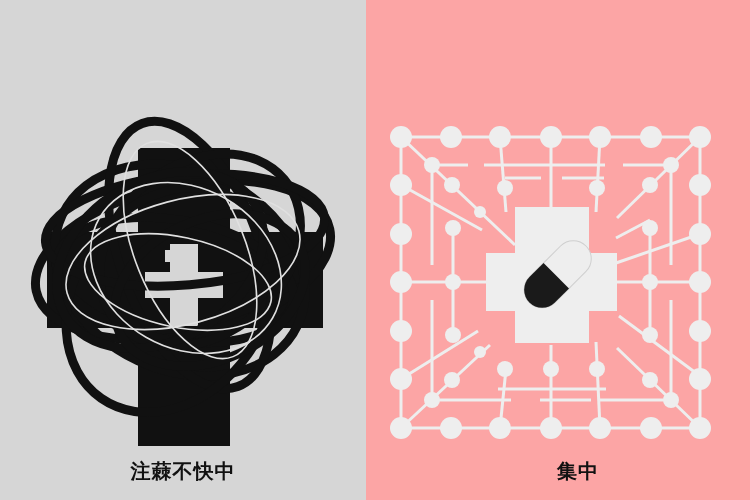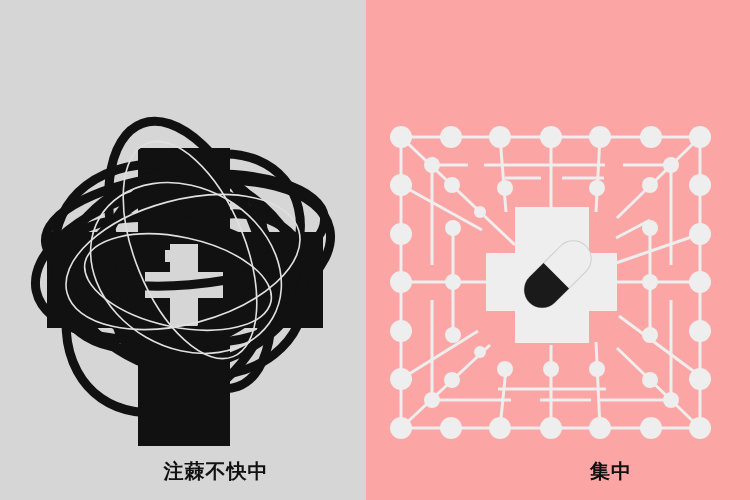--- a/index.html
+++ b/index.html
@@ -3,21 +3,21 @@
 <meta charset="utf-8">
 <style>
   html, body { margin: 0; padding: 0; }
   body { width: 750px; height: 500px; overflow: hidden; position: relative; background: #d6d6d6; }
   .panel { position: absolute; top: 0; height: 500px; }
   #left { left: 0; width: 366px; background: #d6d6d6; }
   #right { left: 366px; width: 424px; background: #fca5a5; }
   .caption {
     position: absolute; top: 458px; width: 100%; text-align: center;
     font-family: "DejaVu Sans", sans-serif; font-weight: bold; font-size: 20px;
-    color: #111; letter-spacing: 1px; padding-left: 33px;
+    color: #111; letter-spacing: 1px;
   }
   svg { position: absolute; left: 0; top: 0; }
 </style>
 </head>
 <body>
 
 <div id="left" class="panel">
   <svg width="366" height="500" viewBox="0 0 366 500">
 
     <g fill="#111">

